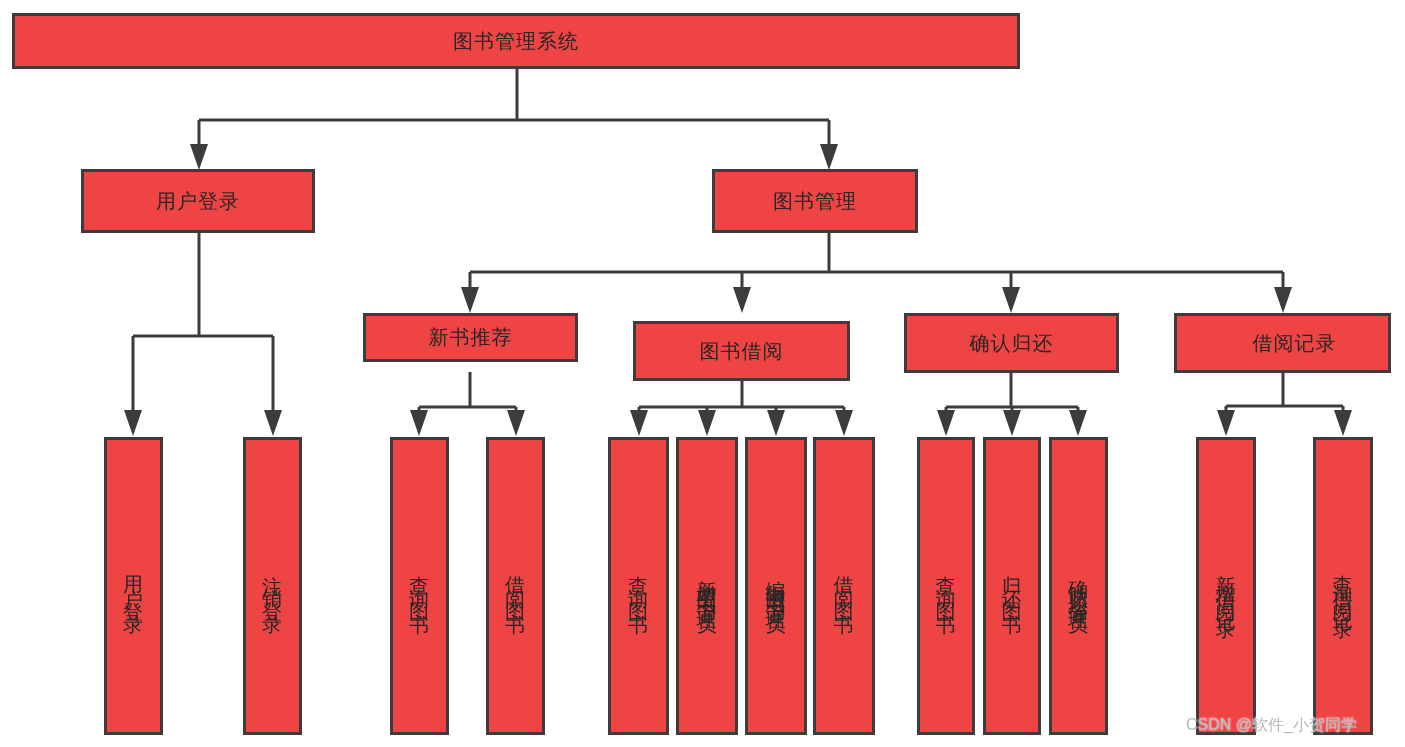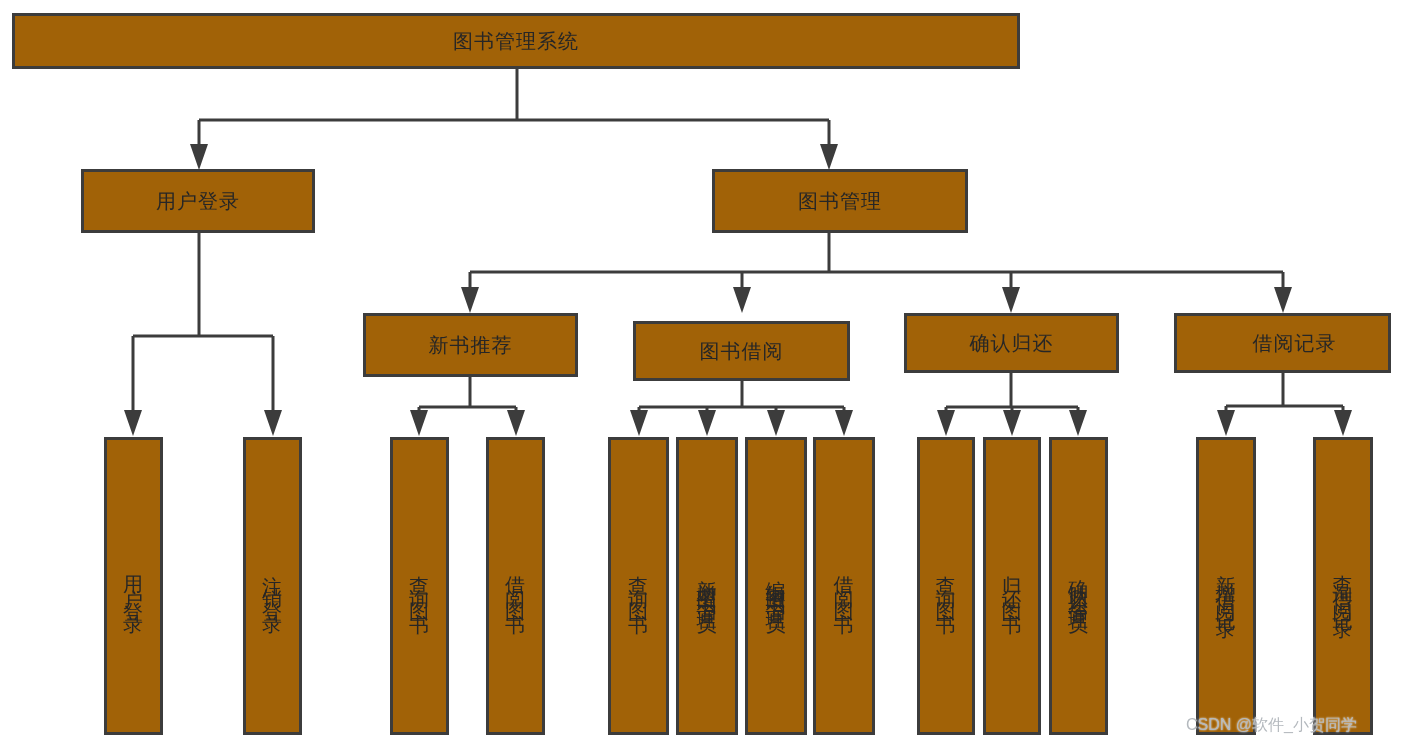--- a/index.html
+++ b/index.html
@@ -9,21 +9,21 @@
     height: 747px;
     background: #ffffff;
     overflow: hidden;
     font-family: "Liberation Sans", "DejaVu Sans", sans-serif;
   }
   .wires { position: absolute; left: 0; top: 0; z-index: 1; }
   .node {
     position: absolute;
     box-sizing: border-box;
     border: 3px solid #3c3c3c;
-    background: #a16207;
+    background: #ef4444;
     display: flex;
     align-items: center;
     justify-content: center;
     z-index: 2;
     color: #262626;
   }
   .hnode { font-size: 20px; letter-spacing: 1px; }
   .vnode { font-size: 20px; }
   .vlbl {
     writing-mode: vertical-rl;
@@ -93,25 +93,25 @@
     </g>
   </svg>
 
   <div class="node hnode" style="left:12px; top:13px; width:1008px; height:56px;">
     <span>图书管理系统</span>
   </div>
 
   <div class="node hnode" style="left:81px; top:169px; width:234px; height:64px;">
     <span>用户登录</span>
   </div>
-  <div class="node hnode" style="left:712px; top:169px; width:256px; height:64px;">
+  <div class="node hnode" style="left:712px; top:169px; width:206px; height:64px;">
     <span>图书管理</span>
   </div>
 
-  <div class="node hnode" style="left:363px; top:313px; width:215px; height:64px;">
+  <div class="node hnode" style="left:363px; top:313px; width:215px; height:49px;">
     <span>新书推荐</span>
   </div>
   <div class="node hnode" style="left:633px; top:313px; width:217px; height:60px;margin-top:8px;">
     <span>图书借阅</span>
   </div>
   <div class="node hnode" style="left:904px; top:313px; width:215px; height:60px;">
     <span>确认归还</span>
   </div>
   <div class="node hnode" style="left:1174px; top:313px; width:217px; height:60px;padding-left:24px;">
     <span>借阅记录</span>

